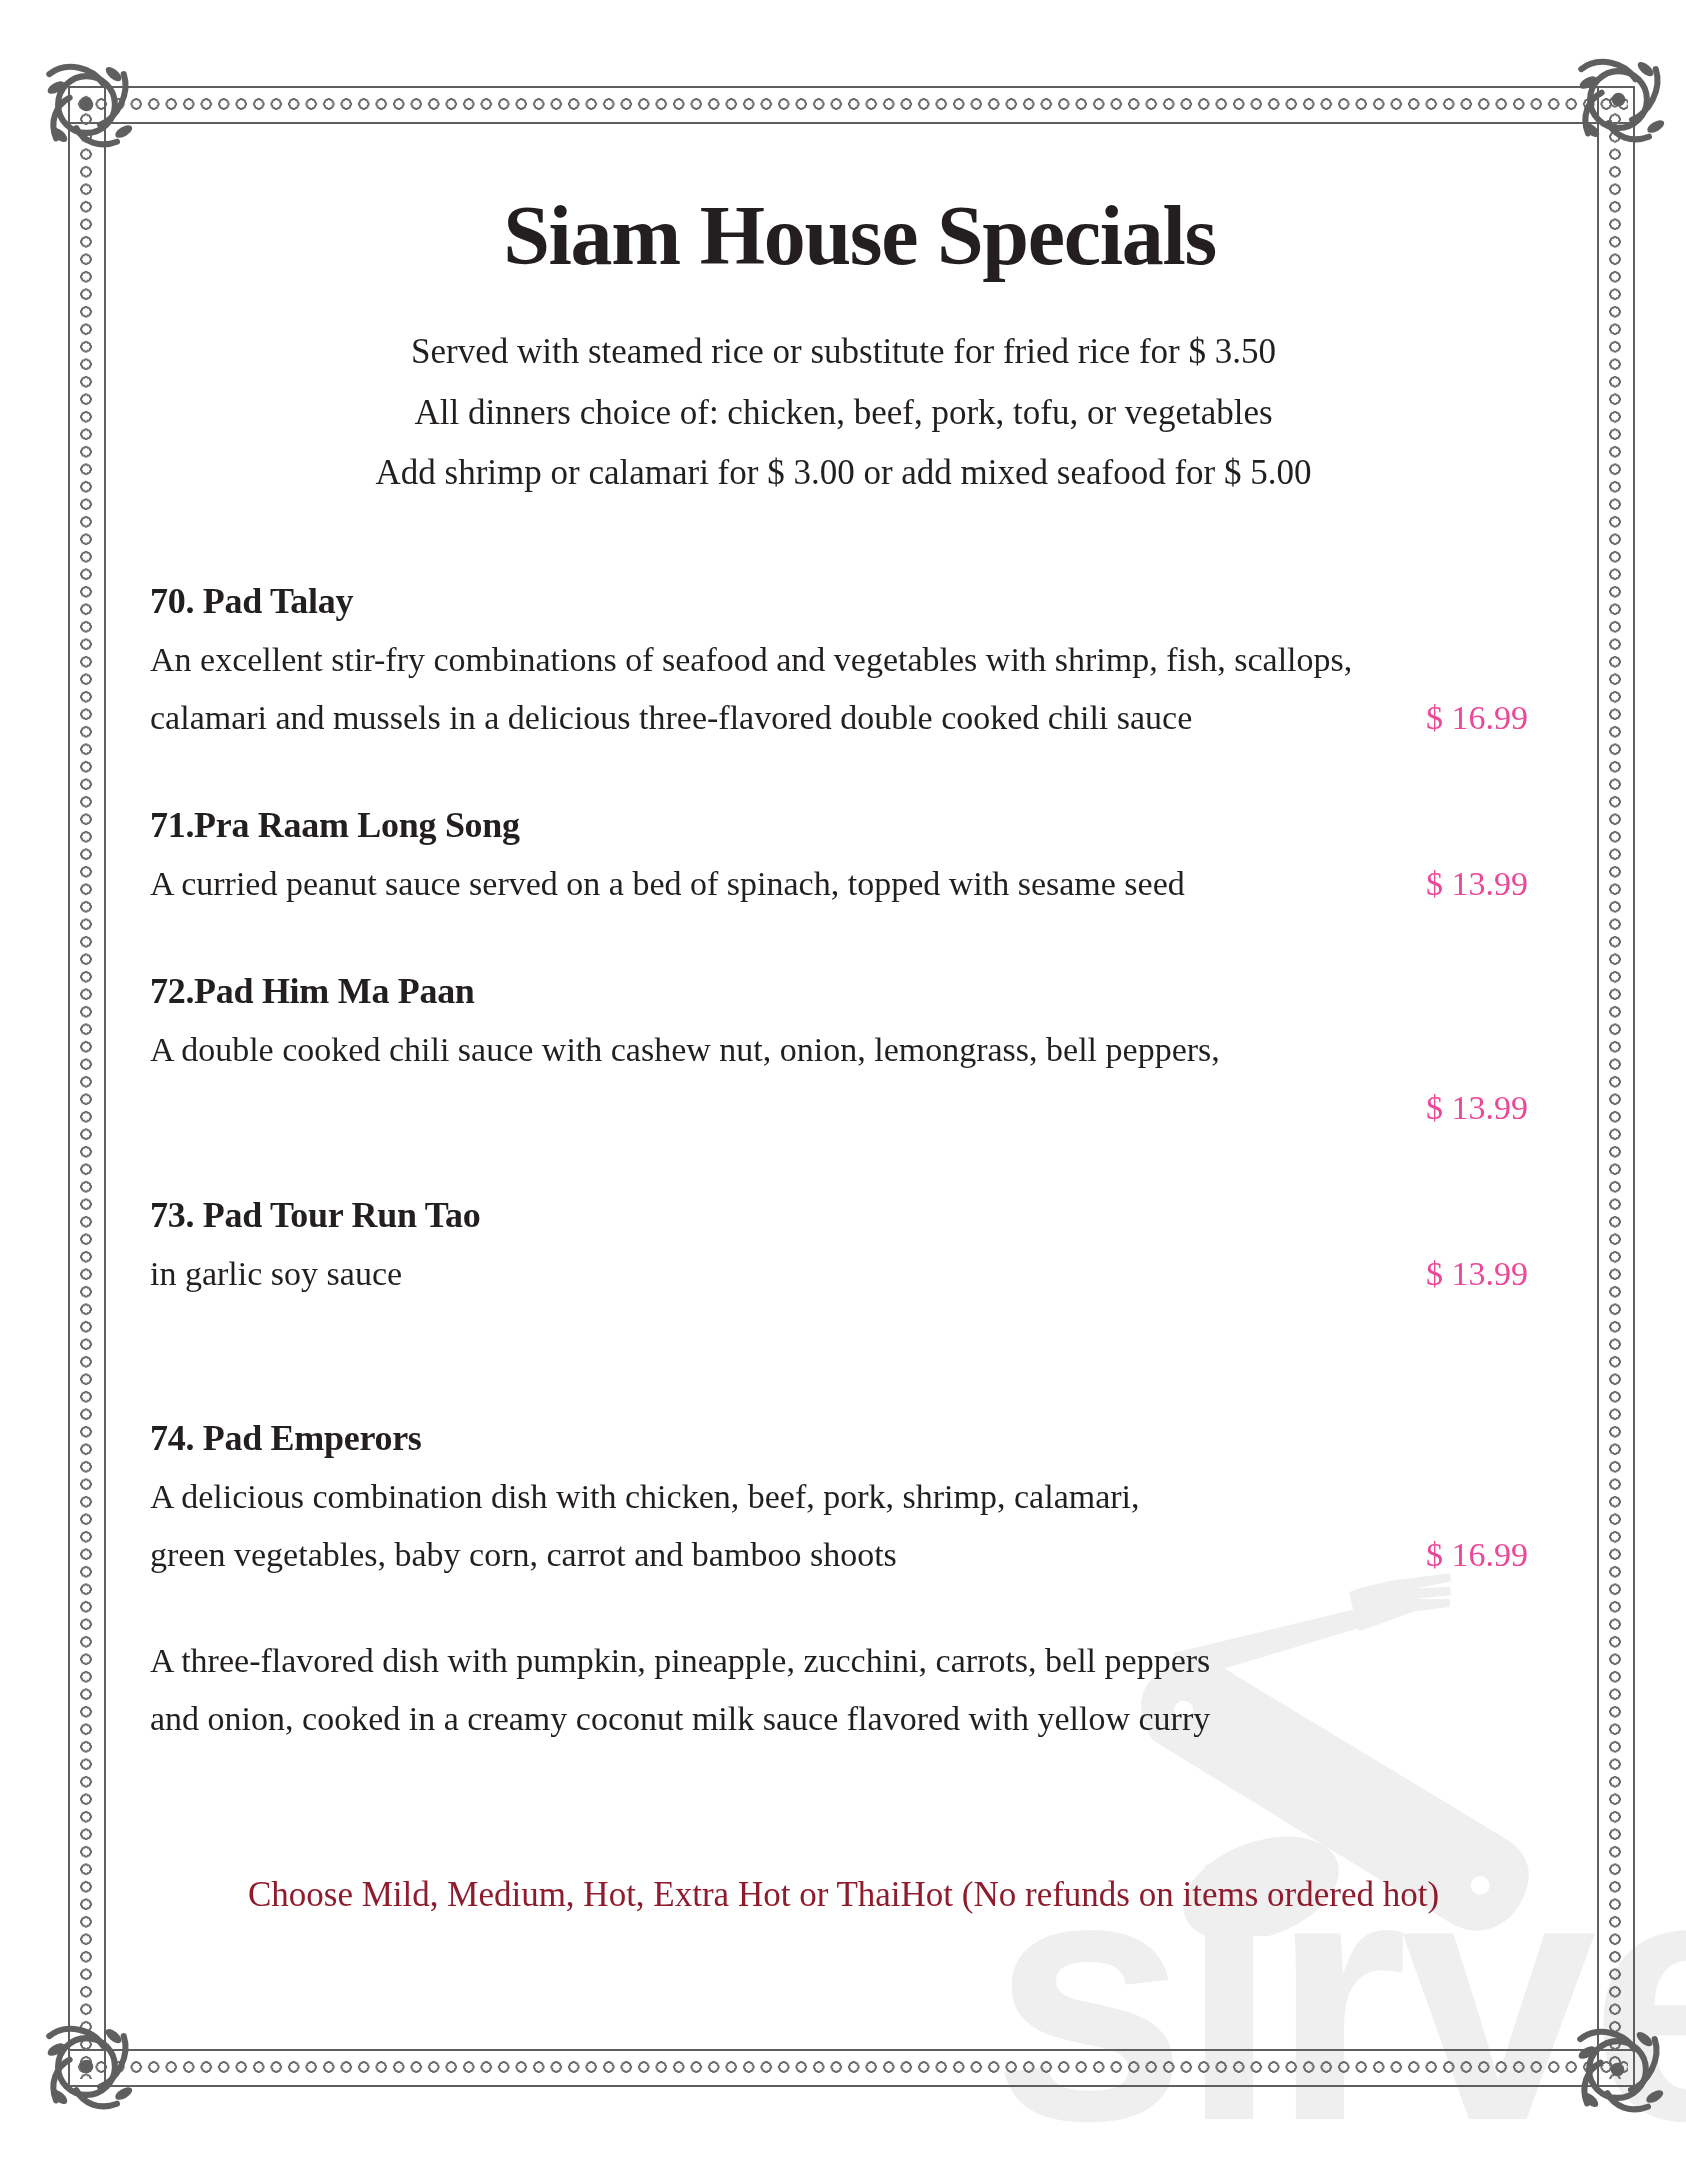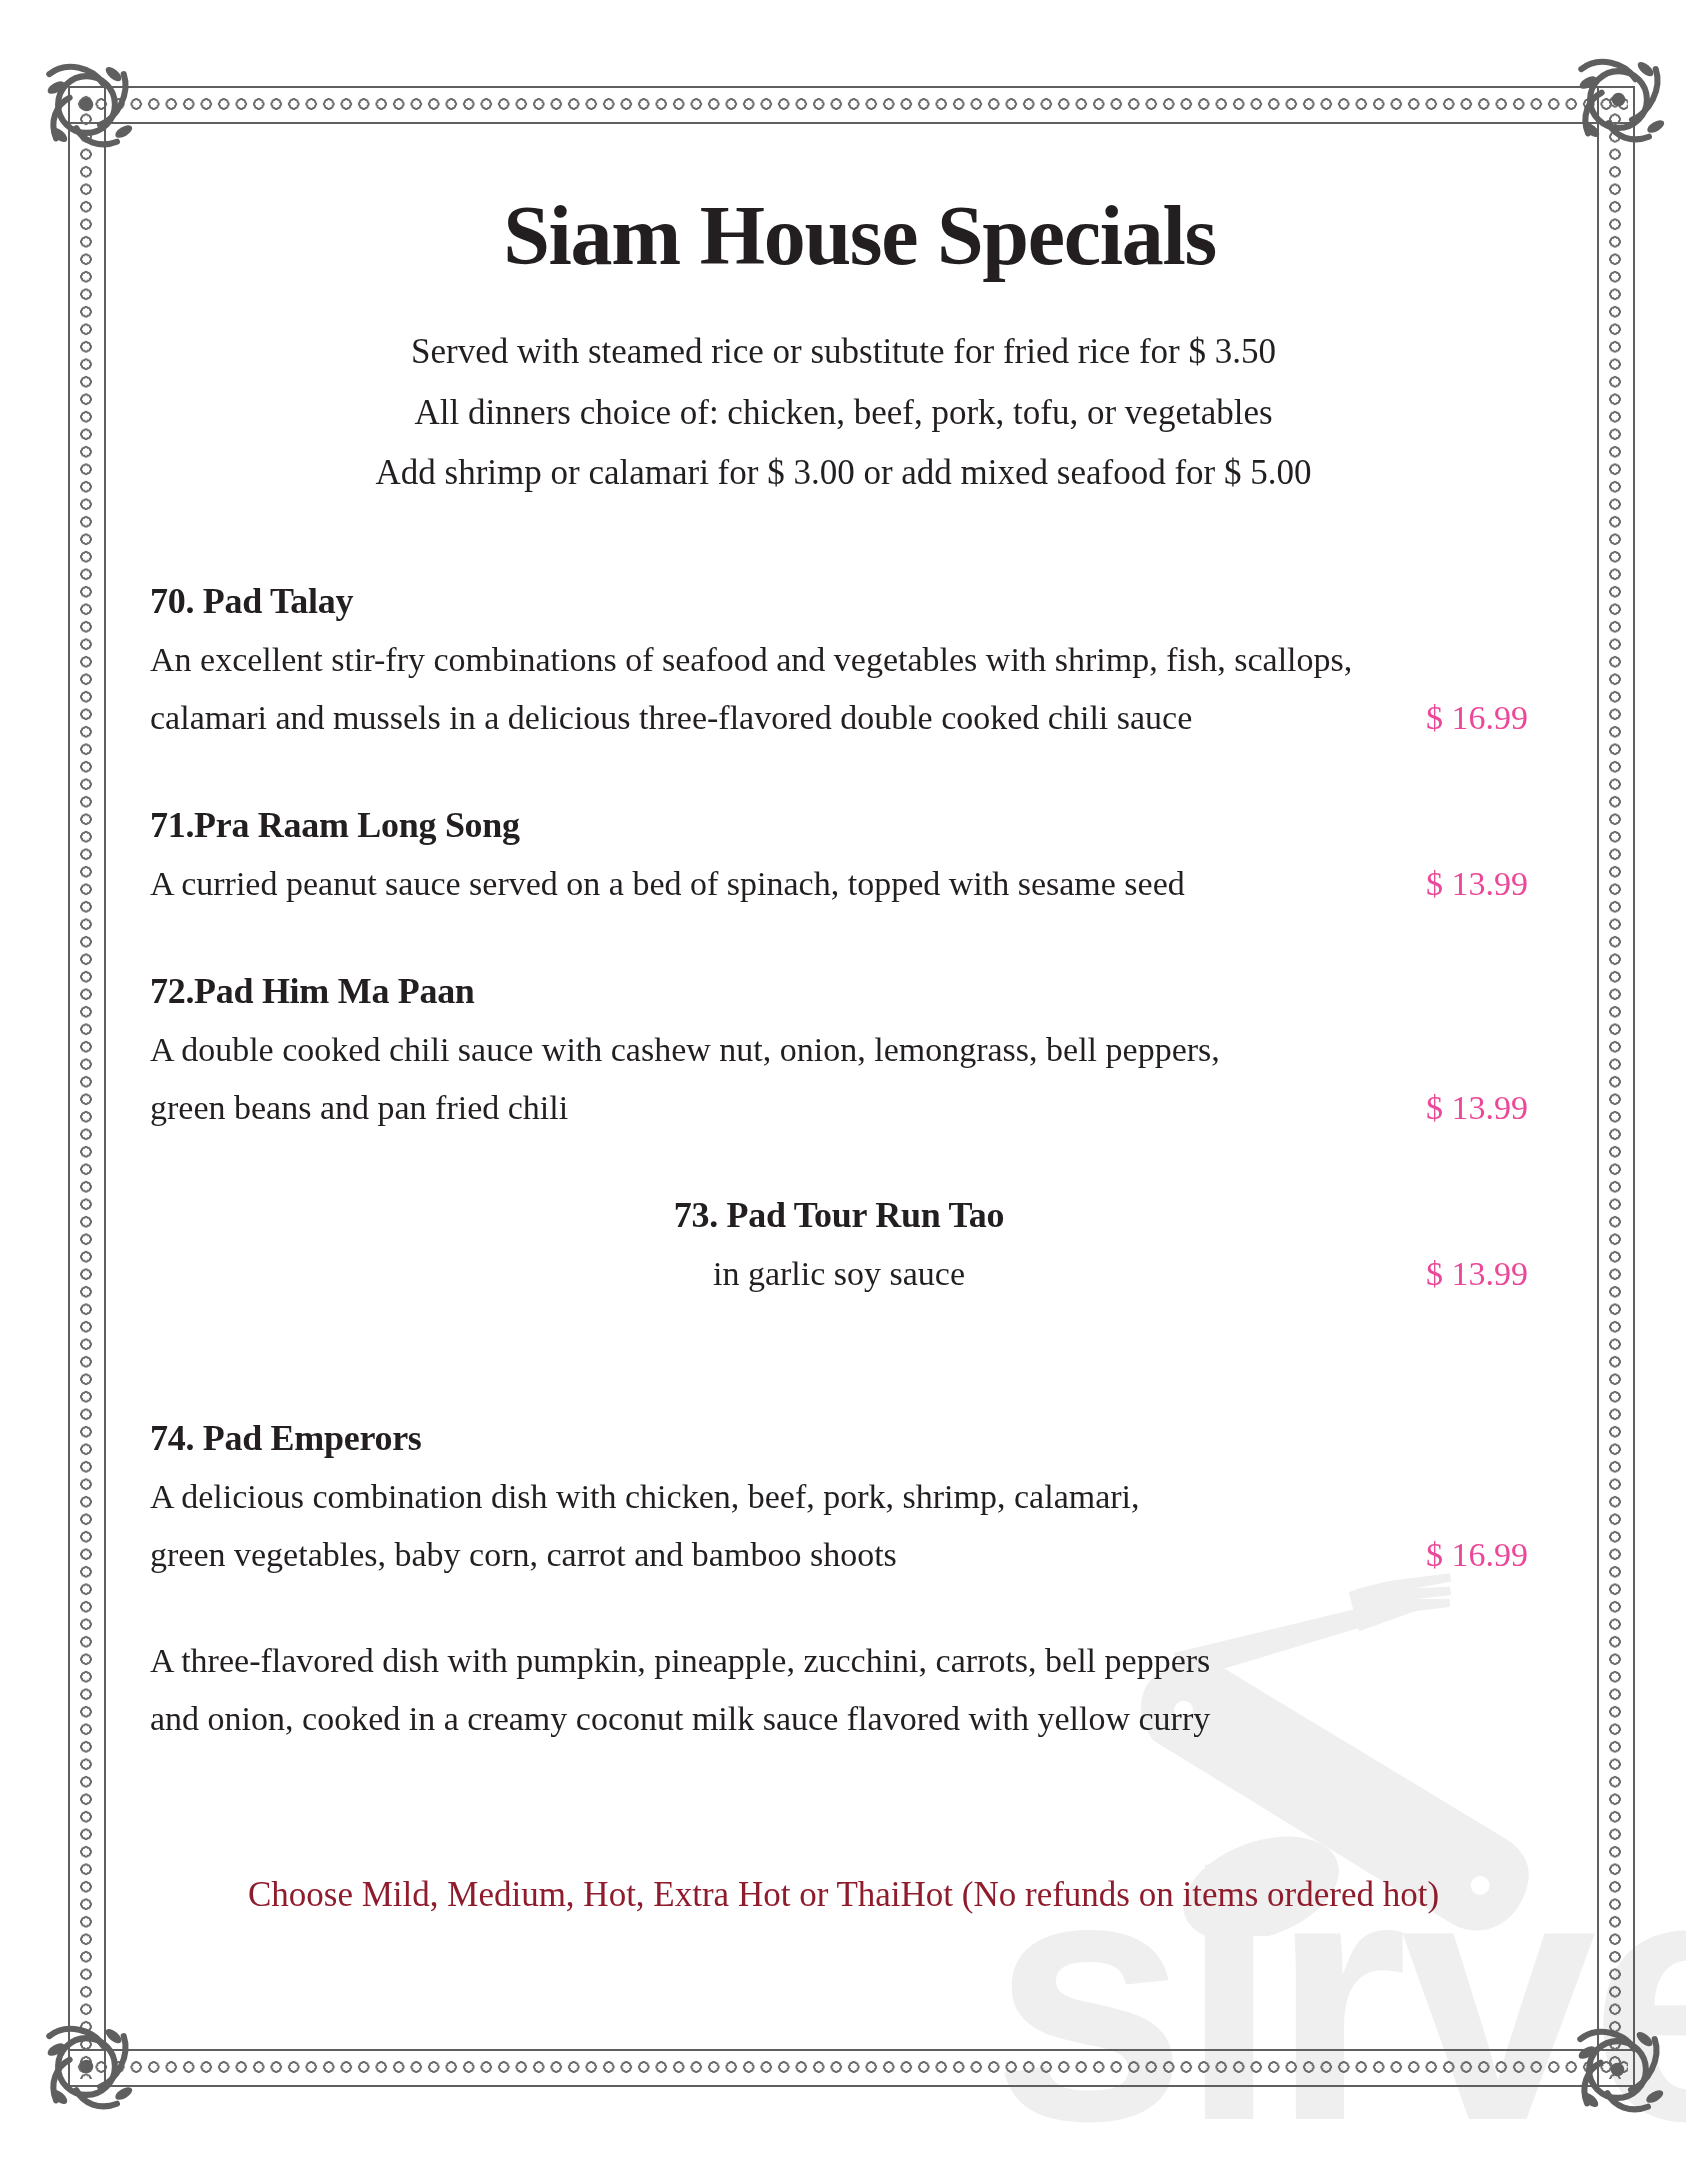--- a/index.html
+++ b/index.html
@@ -187,26 +187,25 @@
     <div class="item-line">
       <span>A curried peanut sauce served on a bed of spinach, topped with sesame seed</span>
       <span class="item-price">$ 13.99</span>
     </div>
   </div>
 
   <div class="item" style="top:970px;">
     <div class="item-name">72.Pad Him Ma Paan</div>
     <div class="item-line">A double cooked chili sauce with cashew nut, onion, lemongrass, bell peppers,</div>
     <div class="item-line">
-      <span>green beans and pan fried chili</span>
       <span class="item-price">$ 13.99</span>
     </div>
   </div>
 
-  <div class="item" style="top:1194px;text-align:center;">
+  <div class="item" style="top:1194px;">
     <div class="item-name">73. Pad Tour Run Tao</div>
     <div class="item-line">
       <span>in garlic soy sauce</span>
       <span class="item-price">$ 13.99</span>
     </div>
   </div>
 
   <div class="item" style="top:1417px;">
     <div class="item-name">74. Pad Emperors</div>
     <div class="item-line">A delicious combination dish with chicken, beef, pork, shrimp, calamari,</div>

